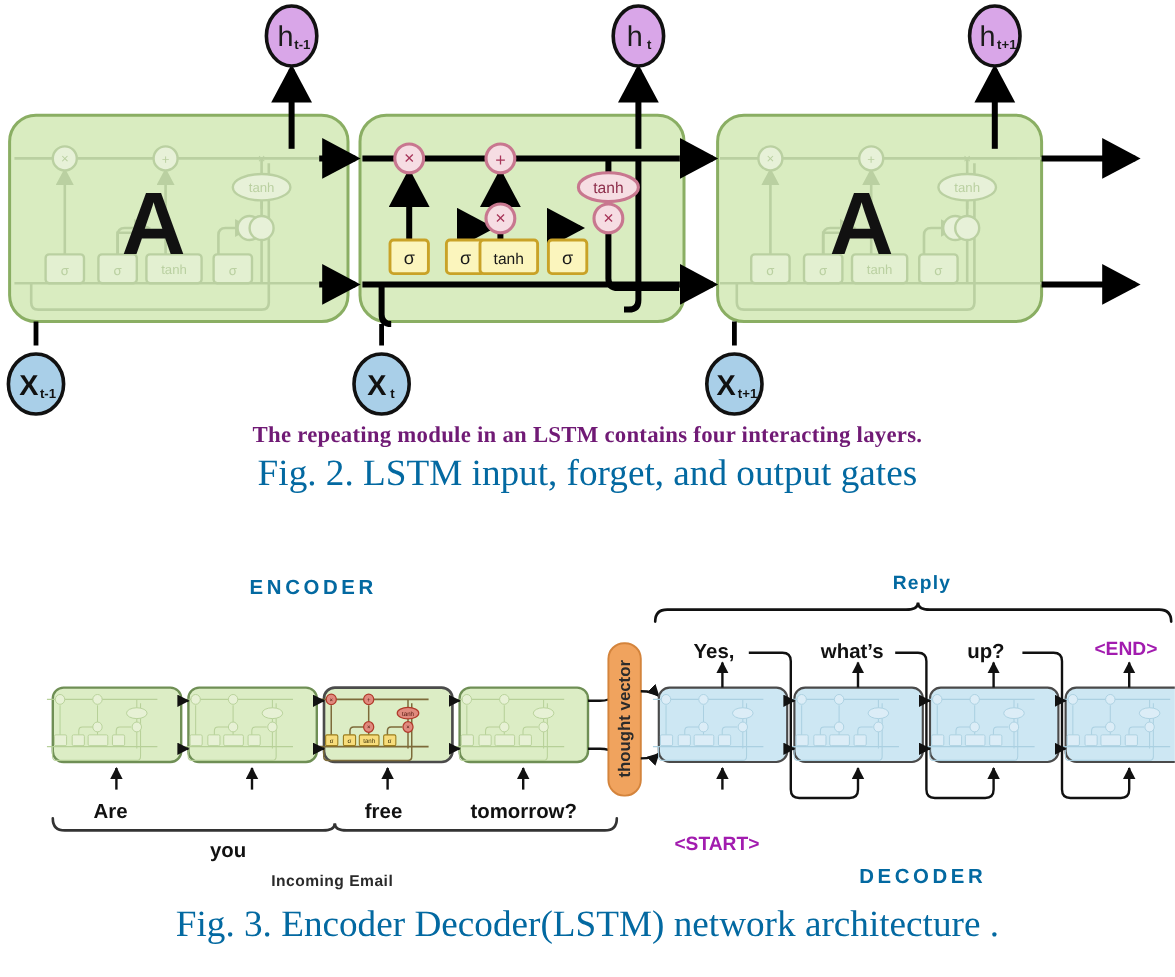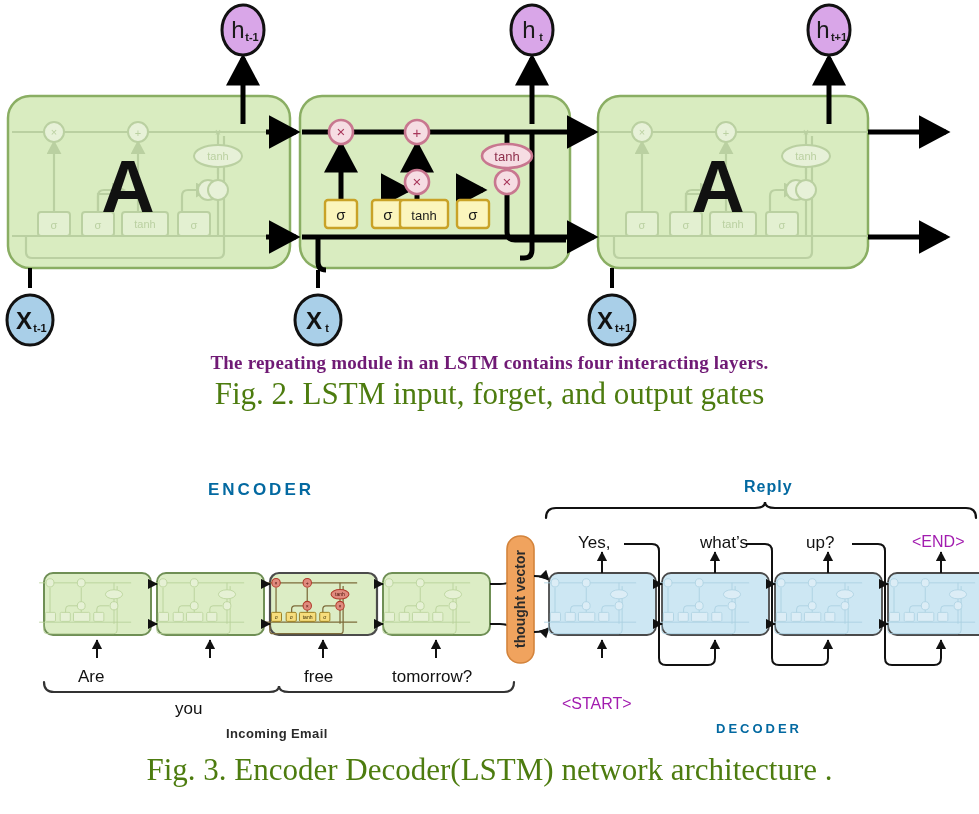--- a/index.html
+++ b/index.html
@@ -7,35 +7,35 @@
        font-family:"Liberation Sans",sans-serif;color:#000;}
   .fig{position:absolute;}
 
   
   #fig2{left:0;top:0;width:979px;height:420px;}
   #fig2 svg, #fig3 svg{display:block;}
 
   .cap-small{position:absolute;width:100%;text-align:center;
     font-family:"Liberation Serif",serif;color:#701a75;font-weight:700;}
   .cap-main{position:absolute;width:100%;text-align:center;
-    font-family:"Liberation Serif",serif;color:#4d7c0f;}
+    font-family:"Liberation Serif",serif;color:#0369a1;}
 
   #fig2-subcap{top:352px;left:0;font-size:19px;letter-spacing:.2px;}
   #fig2-cap{top:376px;left:0;font-size:31px;}
   #fig3-cap{top:752px;left:0;font-size:31px;}
 
   .sec-label{position:absolute;font-family:"Liberation Sans",sans-serif;
     font-weight:700;letter-spacing:3px;color:#0369a1;}
   #lbl-encoder{left:208px;top:480px;font-size:17px;}
-  #lbl-decoder{left:716px;top:721px;font-size:13px;}
+  #lbl-decoder{left:716px;top:721px;font-size:17px;}
   #lbl-reply{left:744px;top:478px;font-size:16px;font-weight:600;letter-spacing:1px;}
   #lbl-incoming{left:226px;top:726px;font-size:13px;font-weight:600;letter-spacing:.4px;color:#2a2a2a;text-align:center;}
 
   .word{position:absolute;font-family:"Liberation Sans",sans-serif;
-    font-size:17px;color:#111;font-weight:400;white-space:nowrap;}
+    font-size:17px;color:#111;font-weight:700;white-space:nowrap;}
   .word.ghost{color:#a21caf;font-size:16px;}
 </style>
 </head>
 <body>
 
 <div class="fig" id="fig2">
 <svg width="979" height="352" viewBox="0 0 979 352" xmlns="http://www.w3.org/2000/svg">
   <defs>
     <marker id="ah" markerWidth="9" markerHeight="9" refX="5.5" refY="3.4" orient="auto" markerUnits="strokeWidth">
       <path d="M0,0 L0,6.8 L6.4,3.4 z" fill="#000"></path>
@@ -418,19 +418,19 @@
 <div class="sec-label" id="lbl-decoder">DECODER</div>
 <div class="sec-label" id="lbl-reply">Reply</div>
 <div class="sec-label" id="lbl-incoming">Incoming Email</div>
 
 <div class="word" style="left:78px;top:667px;">Are</div>
 <div class="word" style="left:175px;top:667px;margin-top:32px;">you</div>
 <div class="word" style="left:304px;top:667px;">free</div>
 <div class="word" style="left:392px;top:667px;">tomorrow?</div>
 
 <div class="word" style="left:578px;top:533px;">Yes,</div>
-<div class="word" style="left:684px;top:533px;margin-left:16px;">what’s</div>
+<div class="word" style="left:684px;top:533px;">what’s</div>
 <div class="word" style="left:806px;top:533px;">up?</div>
 <div class="word ghost" style="left:912px;top:533px;">&lt;END&gt;</div>
 
 <div class="word ghost" style="left:562px;top:671px;margin-top:24px;">&lt;START&gt;</div>
 
 <div class="cap-main" id="fig3-cap">Fig. 3. Encoder Decoder(LSTM) network architecture .</div>
 
 </body></html>

